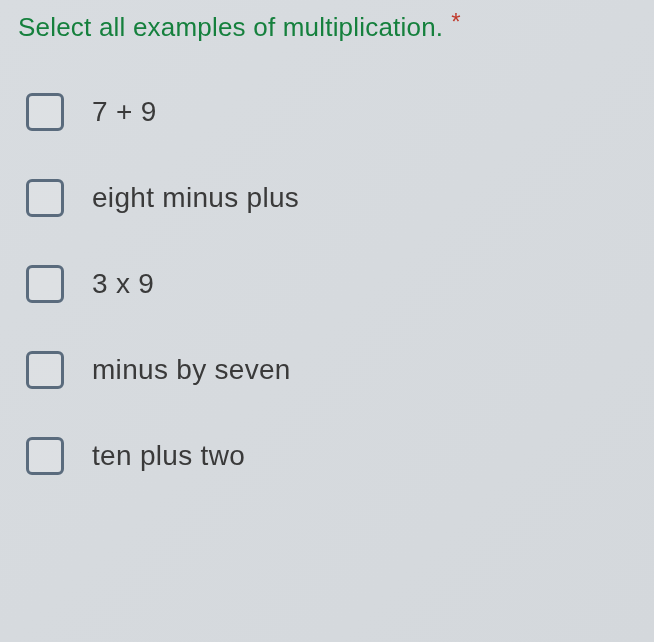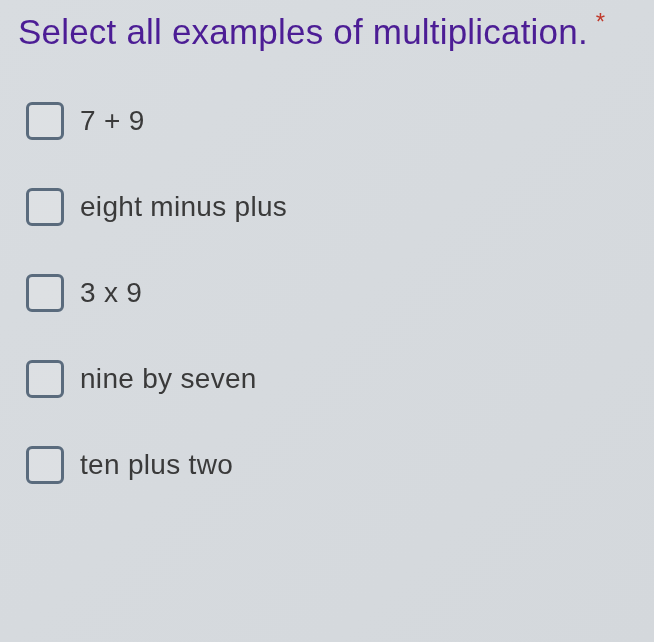--- a/index.html
+++ b/index.html
@@ -15,42 +15,42 @@
       padding: 12px 18px;
       color: #2a2a2a;
       overflow: hidden;
     }
     .question-row {
       display: flex;
       align-items: flex-start;
       margin-bottom: 50px;
     }
     .question-text {
-      font-size: 35px;
-      color: #4c1d95;
+      font-size: 26px;
+      color: #15803d;
       letter-spacing: 0.2px;
     }
     .required-mark {
       color: #c0392b;
       font-size: 24px;
       margin-left: 8px;
       line-height: 1;
       position: relative;
       top: -2px;
     }
     .options {
       display: flex;
       flex-direction: column;
       gap: 48px;
       padding-left: 8px;
     }
     .option-row {
       display: flex;
       align-items: center;
-      gap: 16px;
+      gap: 28px;
     }
     .checkbox {
       width: 38px;
       height: 38px;
       border: 3px solid #5a6b7d;
       border-radius: 6px;
       background: rgba(255,255,255,0.15);
       flex-shrink: 0;
       cursor: pointer;
     }
@@ -81,21 +81,21 @@
   </div>
 
 
   <div class="option-row">
     <div class="checkbox"></div>
     <span class="option-label">3 x 9</span>
   </div>
 
   <div class="option-row">
     <div class="checkbox"></div>
-    <span class="option-label">nine by seven</span>
+    <span class="option-label">minus by seven</span>
   </div>
 
   <div class="option-row">
     <div class="checkbox"></div>
     <span class="option-label">ten plus two</span>
   </div>
 
 </div>
 
 </body></html>

